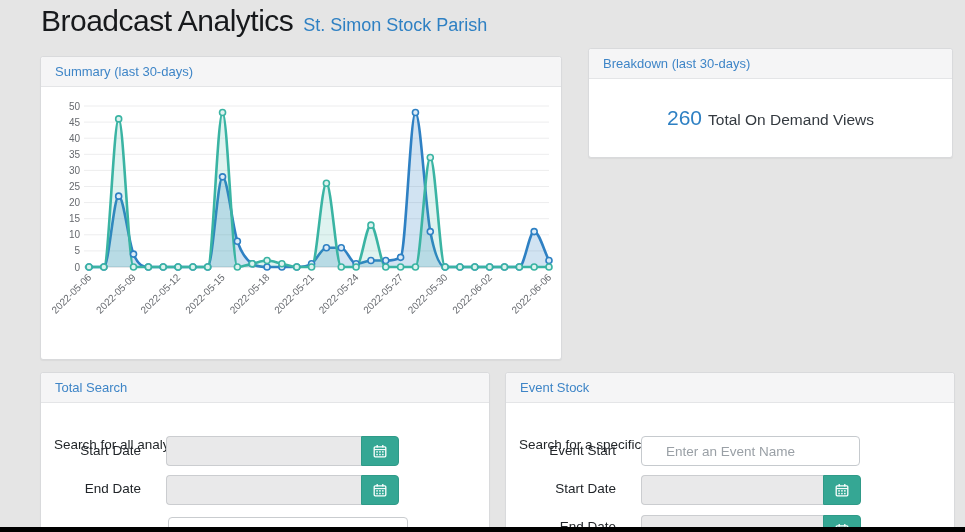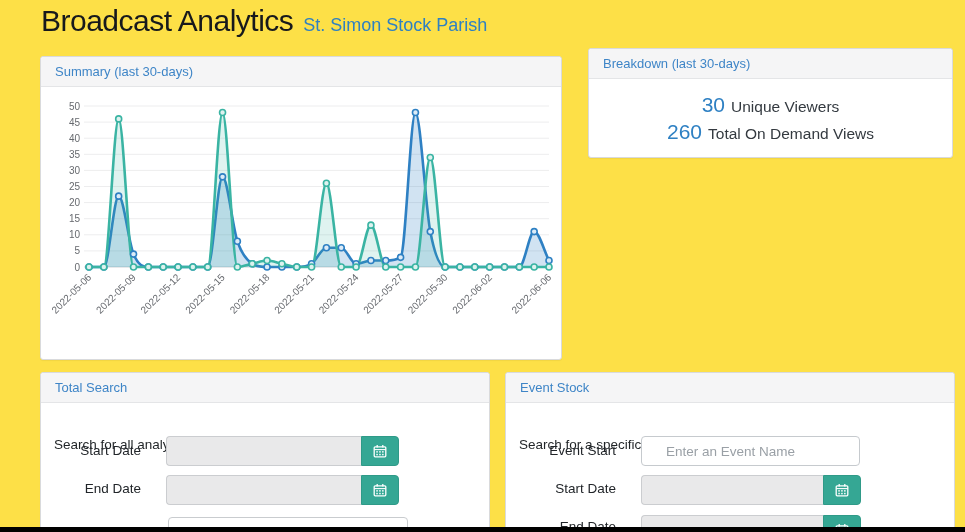--- a/index.html
+++ b/index.html
@@ -1,18 +1,18 @@
 <!DOCTYPE html>
 <html><head>
 <meta charset="utf-8">
 <style>
   html,body{margin:0;padding:0;background:#fff;}
   *{box-sizing:border-box;}
   .stage{
-    position:relative;width:965px;height:532px;overflow:hidden;background:#fde047;
+    position:relative;width:965px;height:532px;overflow:hidden;background:#e5e5e5;
     font-family:"Liberation Sans",sans-serif;color:#212529;
   }
   
   .titlebar{position:absolute;left:41px;top:4px;display:flex;align-items:baseline;gap:10px;}
   .titlebar h1{margin:0;font-size:30px;font-weight:500;color:#17191c;letter-spacing:-0.5px;}
   .titlebar .subtitle{font-size:18px;color:#2e80c3;font-weight:400;}
   
   .panel{
     position:absolute;background:#fff;border:1px solid #d9dadc;border-radius:3px;
     box-shadow:0 1px 1px rgba(0,0,0,0.05);
@@ -175,23 +175,20 @@
           <circle cx="493.16129032258067" cy="179" r="3" fill="#def2ef" stroke="#3ab4a3" stroke-width="1.6"></circle>
           <circle cx="508" cy="179" r="3" fill="#def2ef" stroke="#3ab4a3" stroke-width="1.6"></circle>
         </svg>
     </div>
   </div>
 
   <div class="panel" id="breakdown-panel">
     <div class="panel-header">Breakdown (last 30-days)</div>
     <div class="panel-body breakdown-body">
       <div class="stat-line">
-        <span class="stat-value">30</span><span>Unique Viewers</span>
-      </div>
-      <div class="stat-line">
         <span class="stat-value">260</span><span>Total On Demand Views</span>
       </div>
     </div>
   </div>
 
   <div class="panel" id="date-search-panel">
     <div class="panel-header">Total Search</div>
     <div class="panel-body">
       <div class="form-desc">Search for all analytics for a range of dates</div>
 

